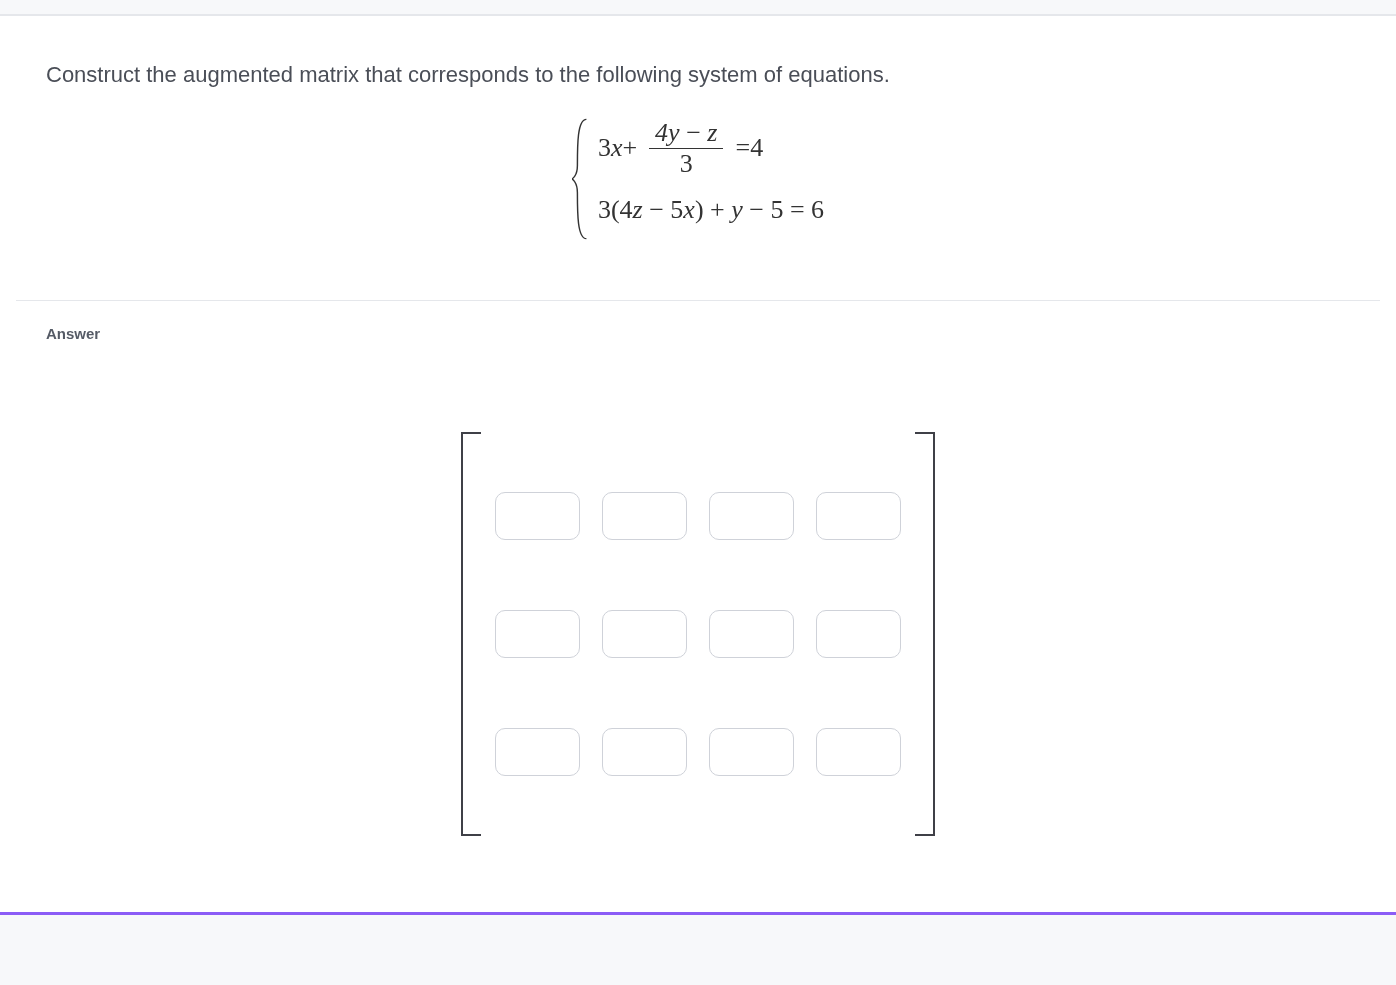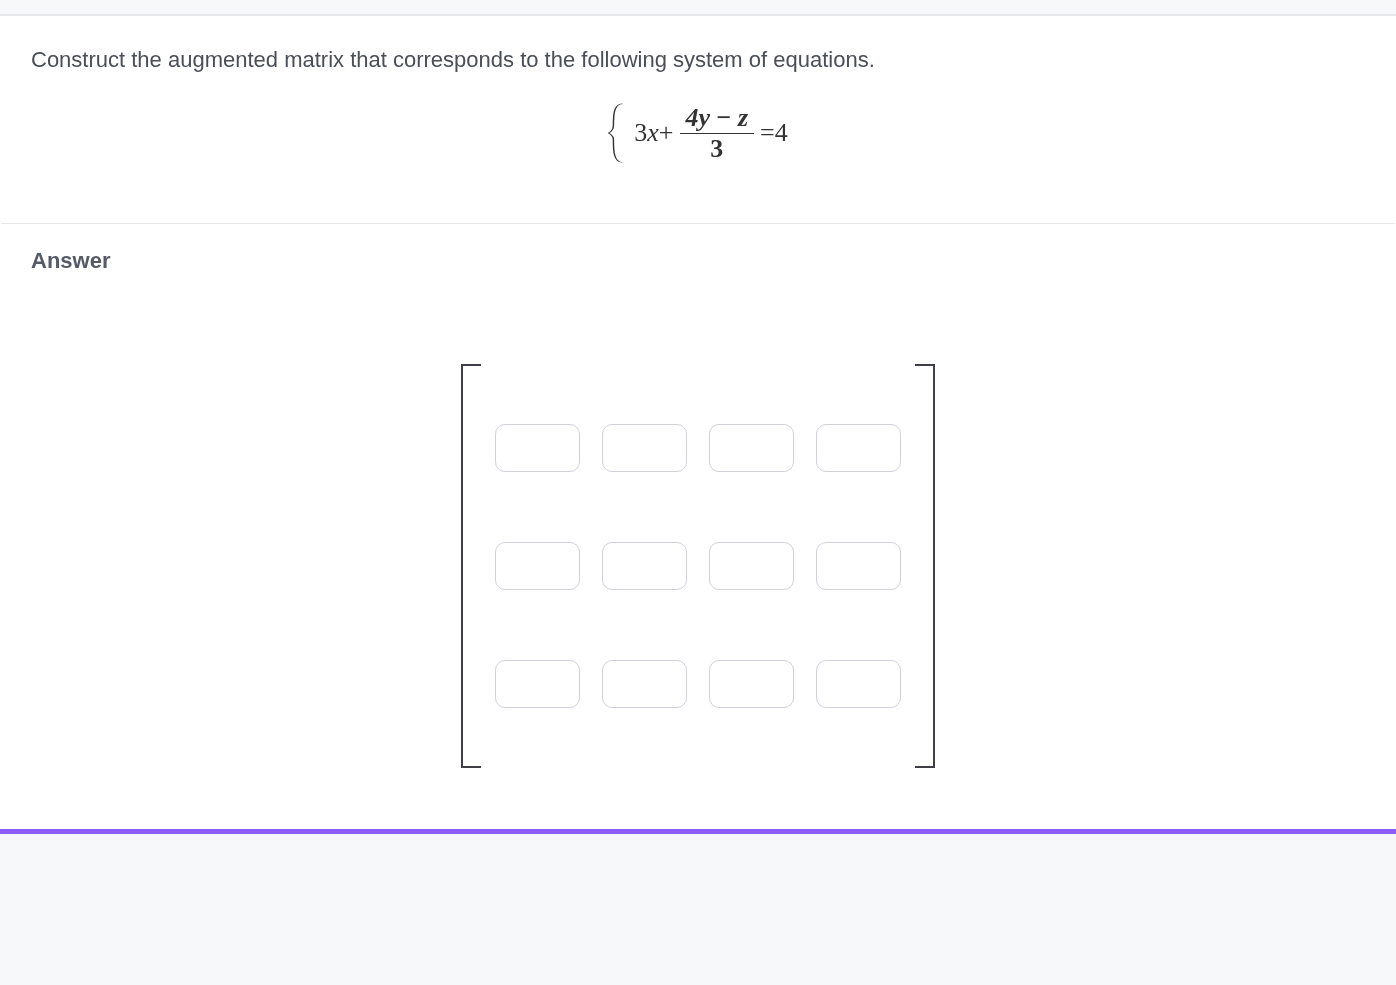--- a/index.html
+++ b/index.html
@@ -5,22 +5,22 @@
   body {
     margin: 0;
     padding: 0;
     font-family: "Helvetica Neue", Helvetica, Arial, sans-serif;
     background: #f7f8fa;
     color: #333;
   }
   .page {
     background: #fff;
     border-top: 1px solid #e5e7eb;
-    border-bottom: 5px solid #8b5cf6;
-    padding: 1px;
+    border-bottom: 3px solid #8b5cf6;
+    padding: 16px;
   }
   .question-block {
     padding: 30px 30px 40px 30px;
     border-bottom: 1px solid #e5e7eb;
   }
   .prompt {
     font-size: 22px;
     color: #4a4e57;
     font-weight: 400;
     margin-bottom: 30px;
@@ -58,37 +58,36 @@
   .eq-line {
     display: flex;
     align-items: center;
     height: 48px;
     white-space: nowrap;
   }
   .frac {
     display: inline-flex;
     flex-direction: column;
     vertical-align: middle;
-    margin: 0 6px;
+    margin: 0 12px;
     text-align: center;
     line-height: 1.0;
-    font-weight: bold;
   }
   .frac .num {
     border-bottom: 1.5px solid #333;
     padding: 0 6px 2px 6px;
   }
   .frac .den {
     padding: 2px 6px 0 6px;
   }
   .answer-block {
     padding: 24px 30px 60px 30px;
   }
   .answer-label {
-    font-size: 22px;
+    font-size: 15px;
     font-weight: 700;
     color: #555b66;
     margin-bottom: 90px;
   }
   .matrix-wrap {
     display: flex;
     justify-content: center;
   }
   .matrix {
     display: flex;
@@ -157,20 +156,23 @@
             <span>3</span>
               <span class="mvar">x</span>
               <span> + </span>
             <span class="frac">
               <span class="num"><span style="font-style:italic;">4y</span> − <span style="font-style:italic;">z</span></span>
               <span class="den">3</span>
             </span>
             <span> = </span>
             <span>4</span>
           </div>
+          <div class="eq-line">
+            <span>3(4<span class="mvar">z</span> − 5<span class="mvar">x</span>) + <span class="mvar">y</span> − 5 = 6</span>
+          </div>
         </div>
       </div>
     </div>
   </div>
 
   <div class="answer-block">
     <div class="answer-label">Answer</div>
 
     <div class="matrix-wrap">
       <div class="matrix">

